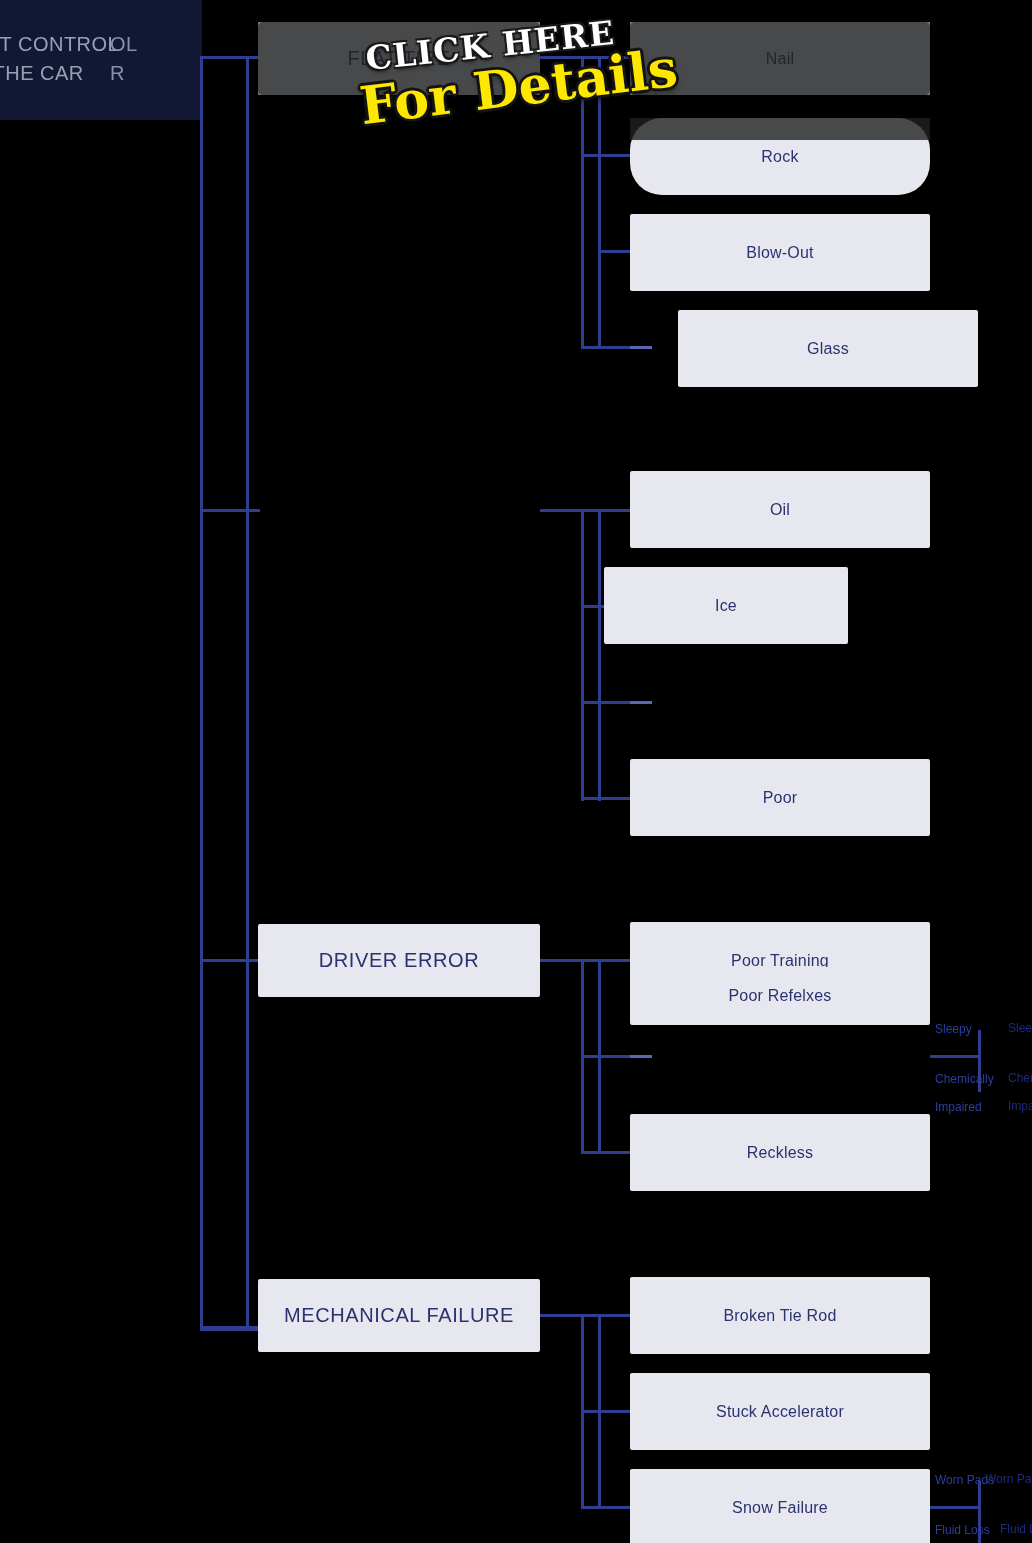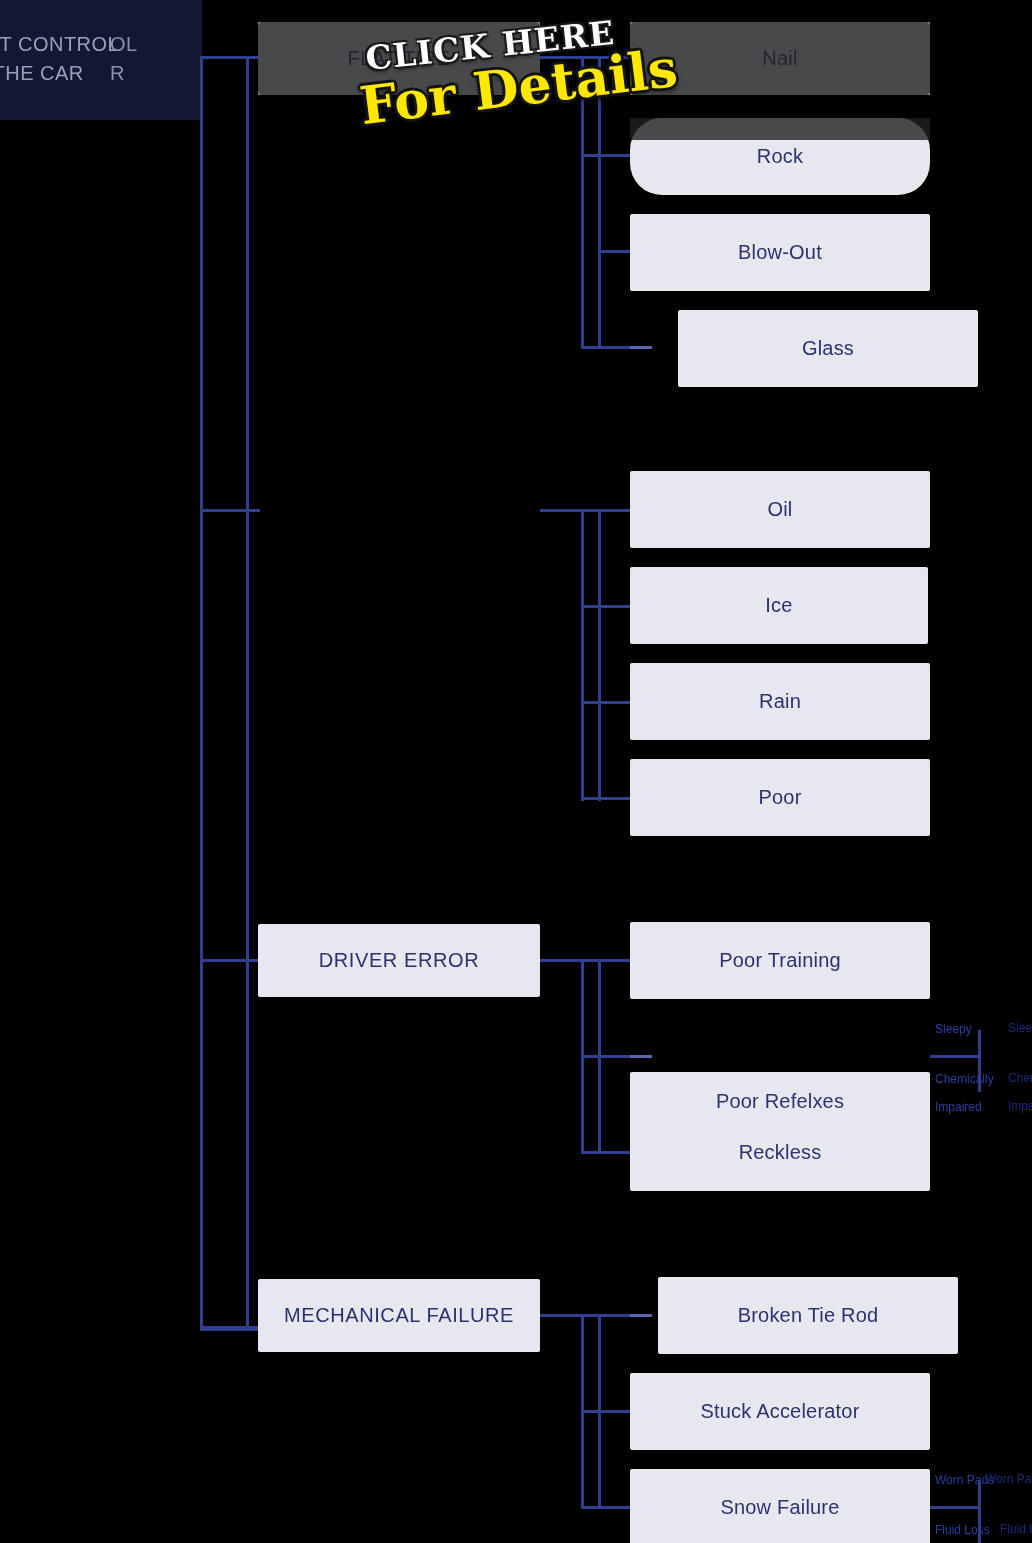--- a/index.html
+++ b/index.html
@@ -17,21 +17,21 @@
   .ln.h{height:3px;}
   .ln.thin{background:#5a68ae;}
   .ln.thin.h{height:3px;}
 
   
   .node{
     position:absolute;
     background:#e7e8ef;
     display:flex;align-items:center;justify-content:center;
     color:#2b3270;
-    font-size:20px;
+    font-size:16px;
     letter-spacing:.2px;
     box-sizing:border-box;
     border-radius:2px;
   }
   .node.cat{font-size:20px;letter-spacing:.6px;}
   .node .lbl{pointer-events:none;}
 
   
   .scrim{
     position:absolute;background:rgba(32,32,32,.80);
@@ -145,25 +145,22 @@
   <div class="ln h" style="left:581px;top:701px;width:70px;"></div>
 
   <div class="ln thin h" style="left:630px;top:509px;width:22px;"></div>
   <div class="ln thin h" style="left:630px;top:605px;width:22px;"></div>
   <div class="ln thin h" style="left:630px;top:701px;width:22px;"></div>
   <div class="ln thin h" style="left:630px;top:797px;width:22px;"></div>
 
   <div class="node" style="left:630px;top:471px;width:300px;height:77px;">
     <span class="lbl">Oil</span>
   </div>
-  <div class="node" style="left:630px;top:567px;width:298px;height:77px;">
+  <div class="node" style="left:604px;top:567px;width:244px;height:77px;">
     <span class="lbl">Ice</span>
-  </div>
-  <div class="node" style="left:630px;top:663px;width:300px;height:77px;">
-    <span class="lbl">Rain</span>
   </div>
   <div class="node" style="left:630px;top:759px;width:300px;height:77px;">
     <span class="lbl">Poor</span>
   </div>
 
   <div class="node cat" style="left:258px;top:924px;width:282px;height:73px;">
     <span class="lbl">DRIVER ERROR</span>
   </div>
 
   <div class="ln v" style="left:581px;top:961px;height:193px;"></div>
@@ -173,21 +170,21 @@
 
   <div class="ln h" style="left:581px;top:1055px;width:70px;"></div>
 
   <div class="ln thin h" style="left:630px;top:959px;width:22px;"></div>
   <div class="ln thin h" style="left:630px;top:1055px;width:22px;"></div>
   <div class="ln thin h" style="left:630px;top:1151px;width:22px;"></div>
 
   <div class="node" style="left:630px;top:922px;width:300px;height:77px;">
     <span class="lbl">Poor Training</span>
   </div>
-  <div class="node" style="left:630px;top:1072px;width:300px;height:58px;justify-content:center;">
+  <div class="node" style="left:630px;top:967px;width:300px;height:58px;justify-content:center;">
     <span class="lbl">Poor Refelxes</span>
   </div>
   <div class="node" style="left:630px;top:1114px;width:300px;height:77px;">
     <span class="lbl">Reckless</span>
   </div>
 
   <div class="ln h" style="left:930px;top:1055px;width:50px;"></div>
   <div class="ln v" style="left:978px;top:1030px;height:62px;"></div>
   <div class="leaf" style="left:935px;top:1022px;">Sleepy</div>
   <div class="leaf dup" style="left:1008px;top:1021px;">Sleepy</div>
@@ -204,21 +201,21 @@
   <div class="ln v" style="left:598px;top:1316px;height:193px;"></div>
   <div class="ln h" style="left:540px;top:1314px;width:110px;"></div>
   <div class="ln h" style="left:581px;top:1506px;width:70px;"></div>
 
   <div class="ln h" style="left:581px;top:1410px;width:70px;"></div>
 
   <div class="ln thin h" style="left:630px;top:1314px;width:22px;"></div>
   <div class="ln thin h" style="left:630px;top:1410px;width:22px;"></div>
   <div class="ln thin h" style="left:630px;top:1506px;width:22px;"></div>
 
-  <div class="node" style="left:630px;top:1277px;width:300px;height:77px;margin-left:28px;">
+  <div class="node" style="left:630px;top:1277px;width:300px;height:77px;">
     <span class="lbl">Broken Tie Rod</span>
   </div>
   <div class="node" style="left:630px;top:1373px;width:300px;height:77px;">
     <span class="lbl">Stuck Accelerator</span>
   </div>
   <div class="node" style="left:630px;top:1469px;width:300px;height:77px;">
     <span class="lbl">Snow Failure</span>
   </div>
 
   <div class="ln h" style="left:930px;top:1506px;width:50px;"></div>

